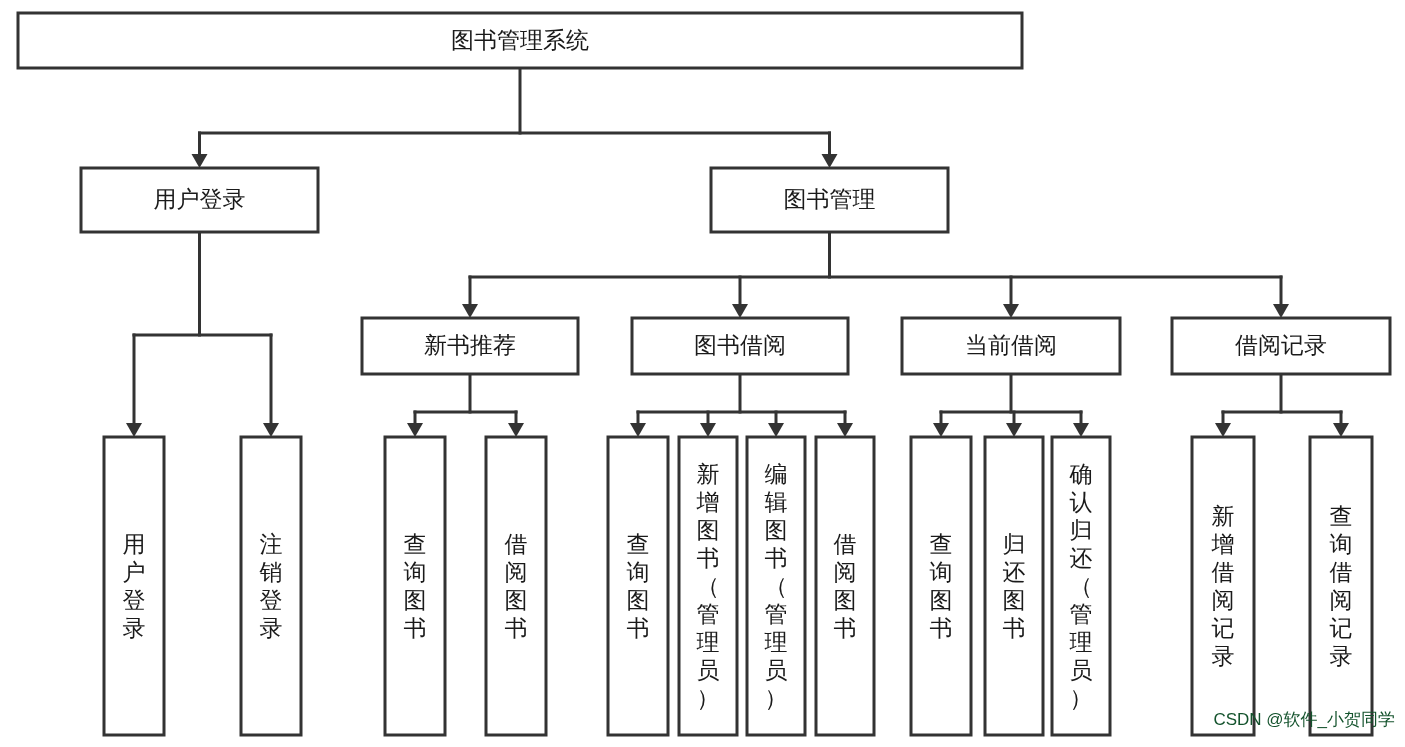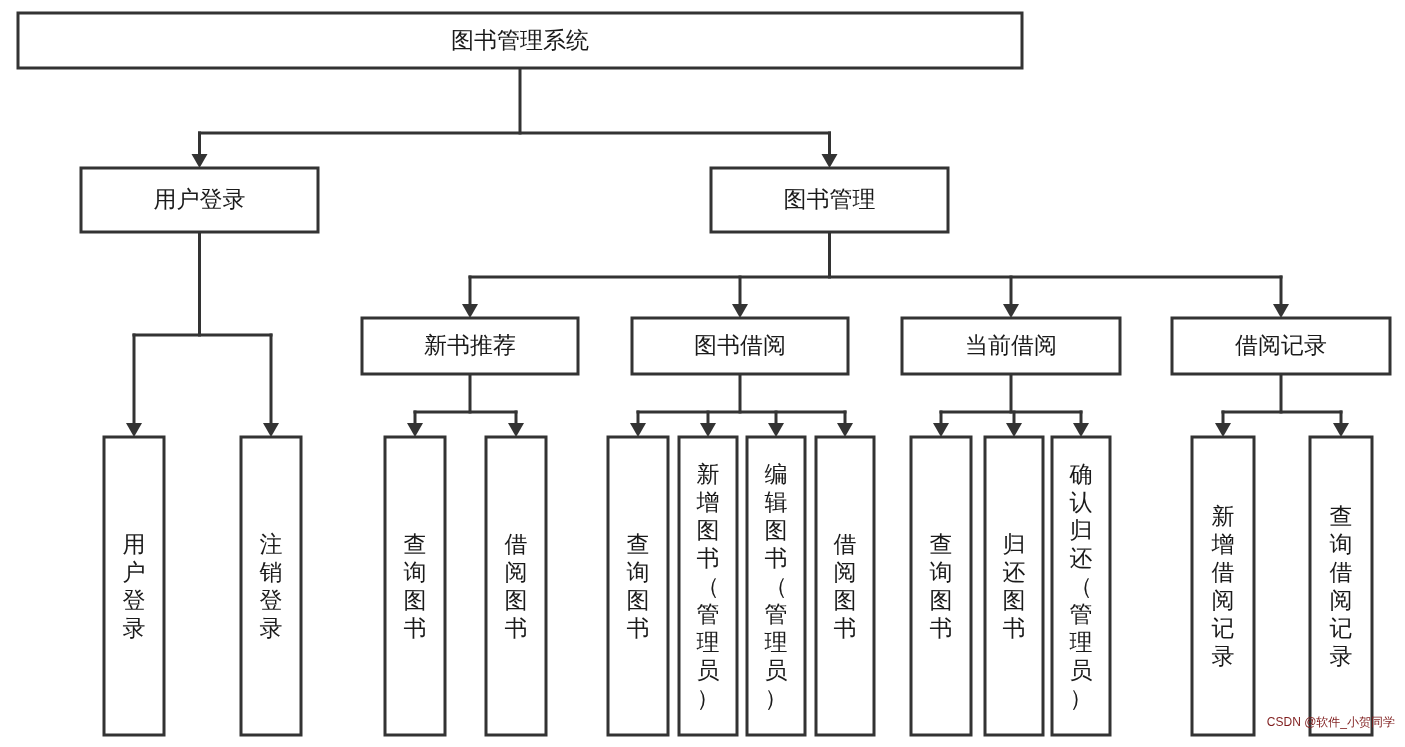--- a/index.html
+++ b/index.html
@@ -46,22 +46,22 @@
     font-size: 23px;
     fill: #1a1a1a;
     text-anchor: middle;
     dominant-baseline: middle;
   }
   .watermark {
     position: absolute;
     right: 10px;
     bottom: 4px;
     font-family: "Liberation Sans", "DejaVu Sans", sans-serif;
-    font-size: 12px;
-    color: #7f1d1d;
+    font-size: 17px;
+    color: #14532d;
     white-space: nowrap;
     user-select: none;
   }
 </style>
 </head>
 <body>
 
 <div id="diagram-root">
 
   <svg id="flow" viewBox="0 0 1405 747" xmlns="http://www.w3.org/2000/svg">

